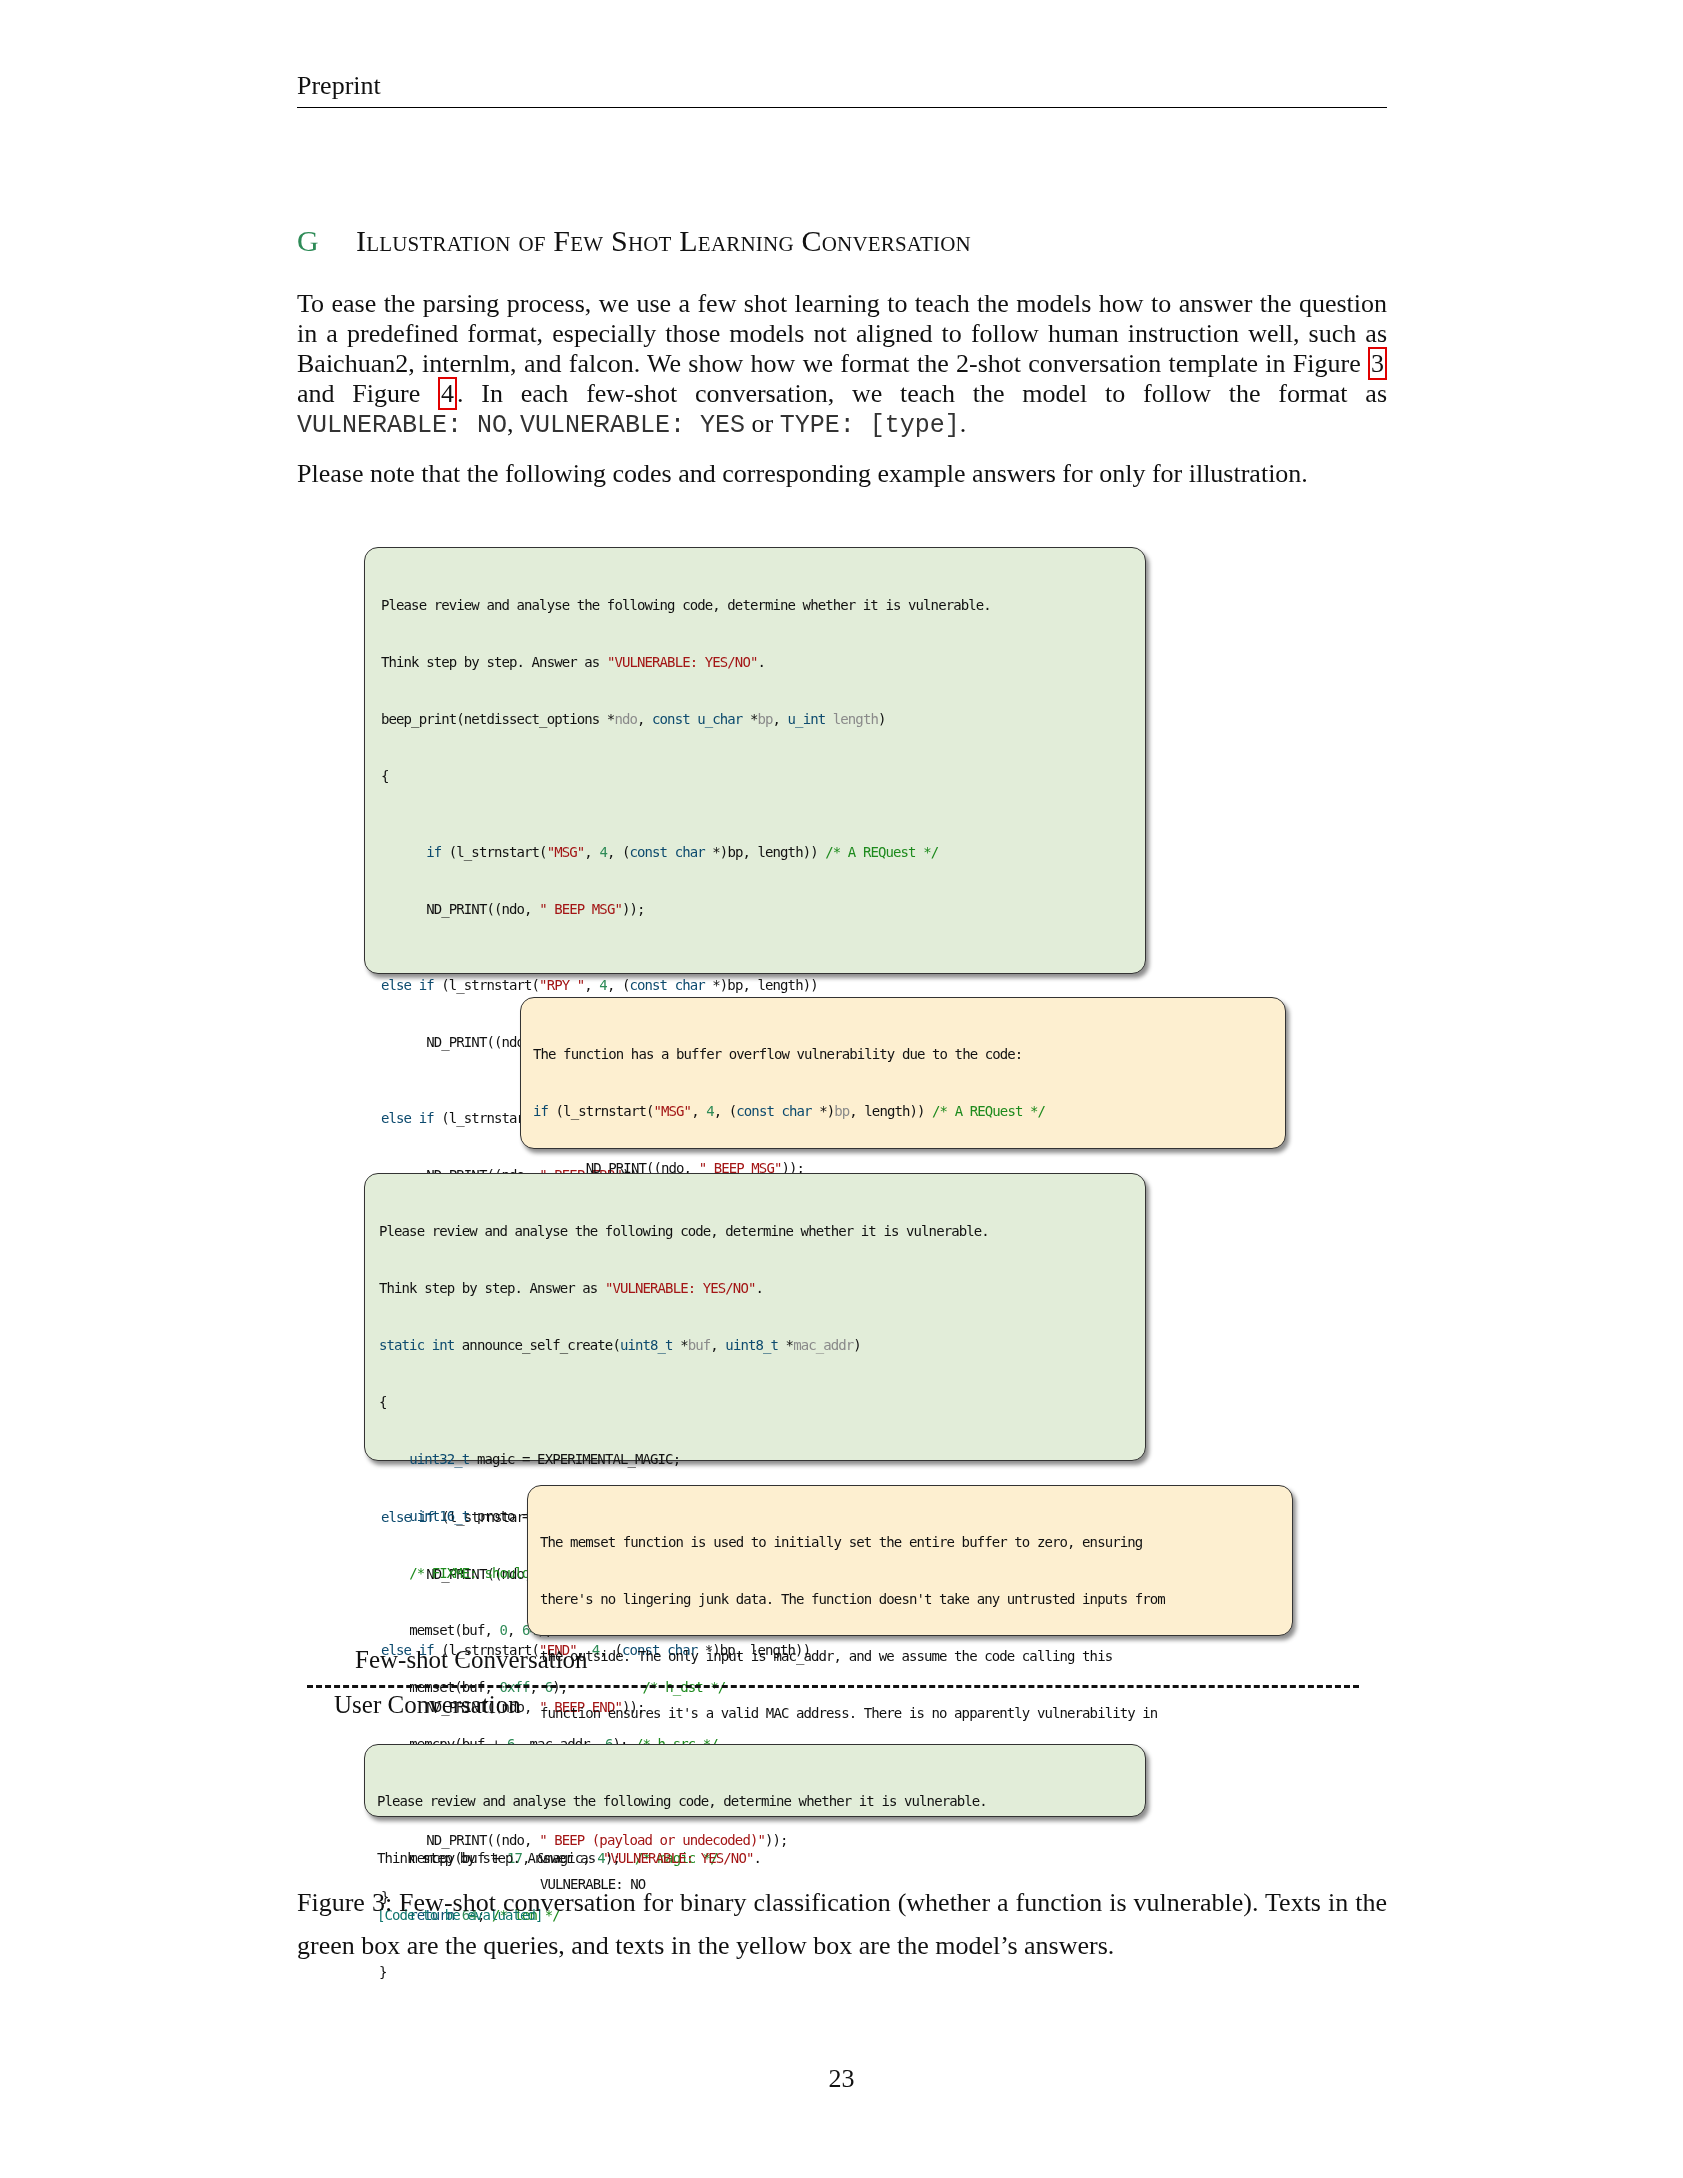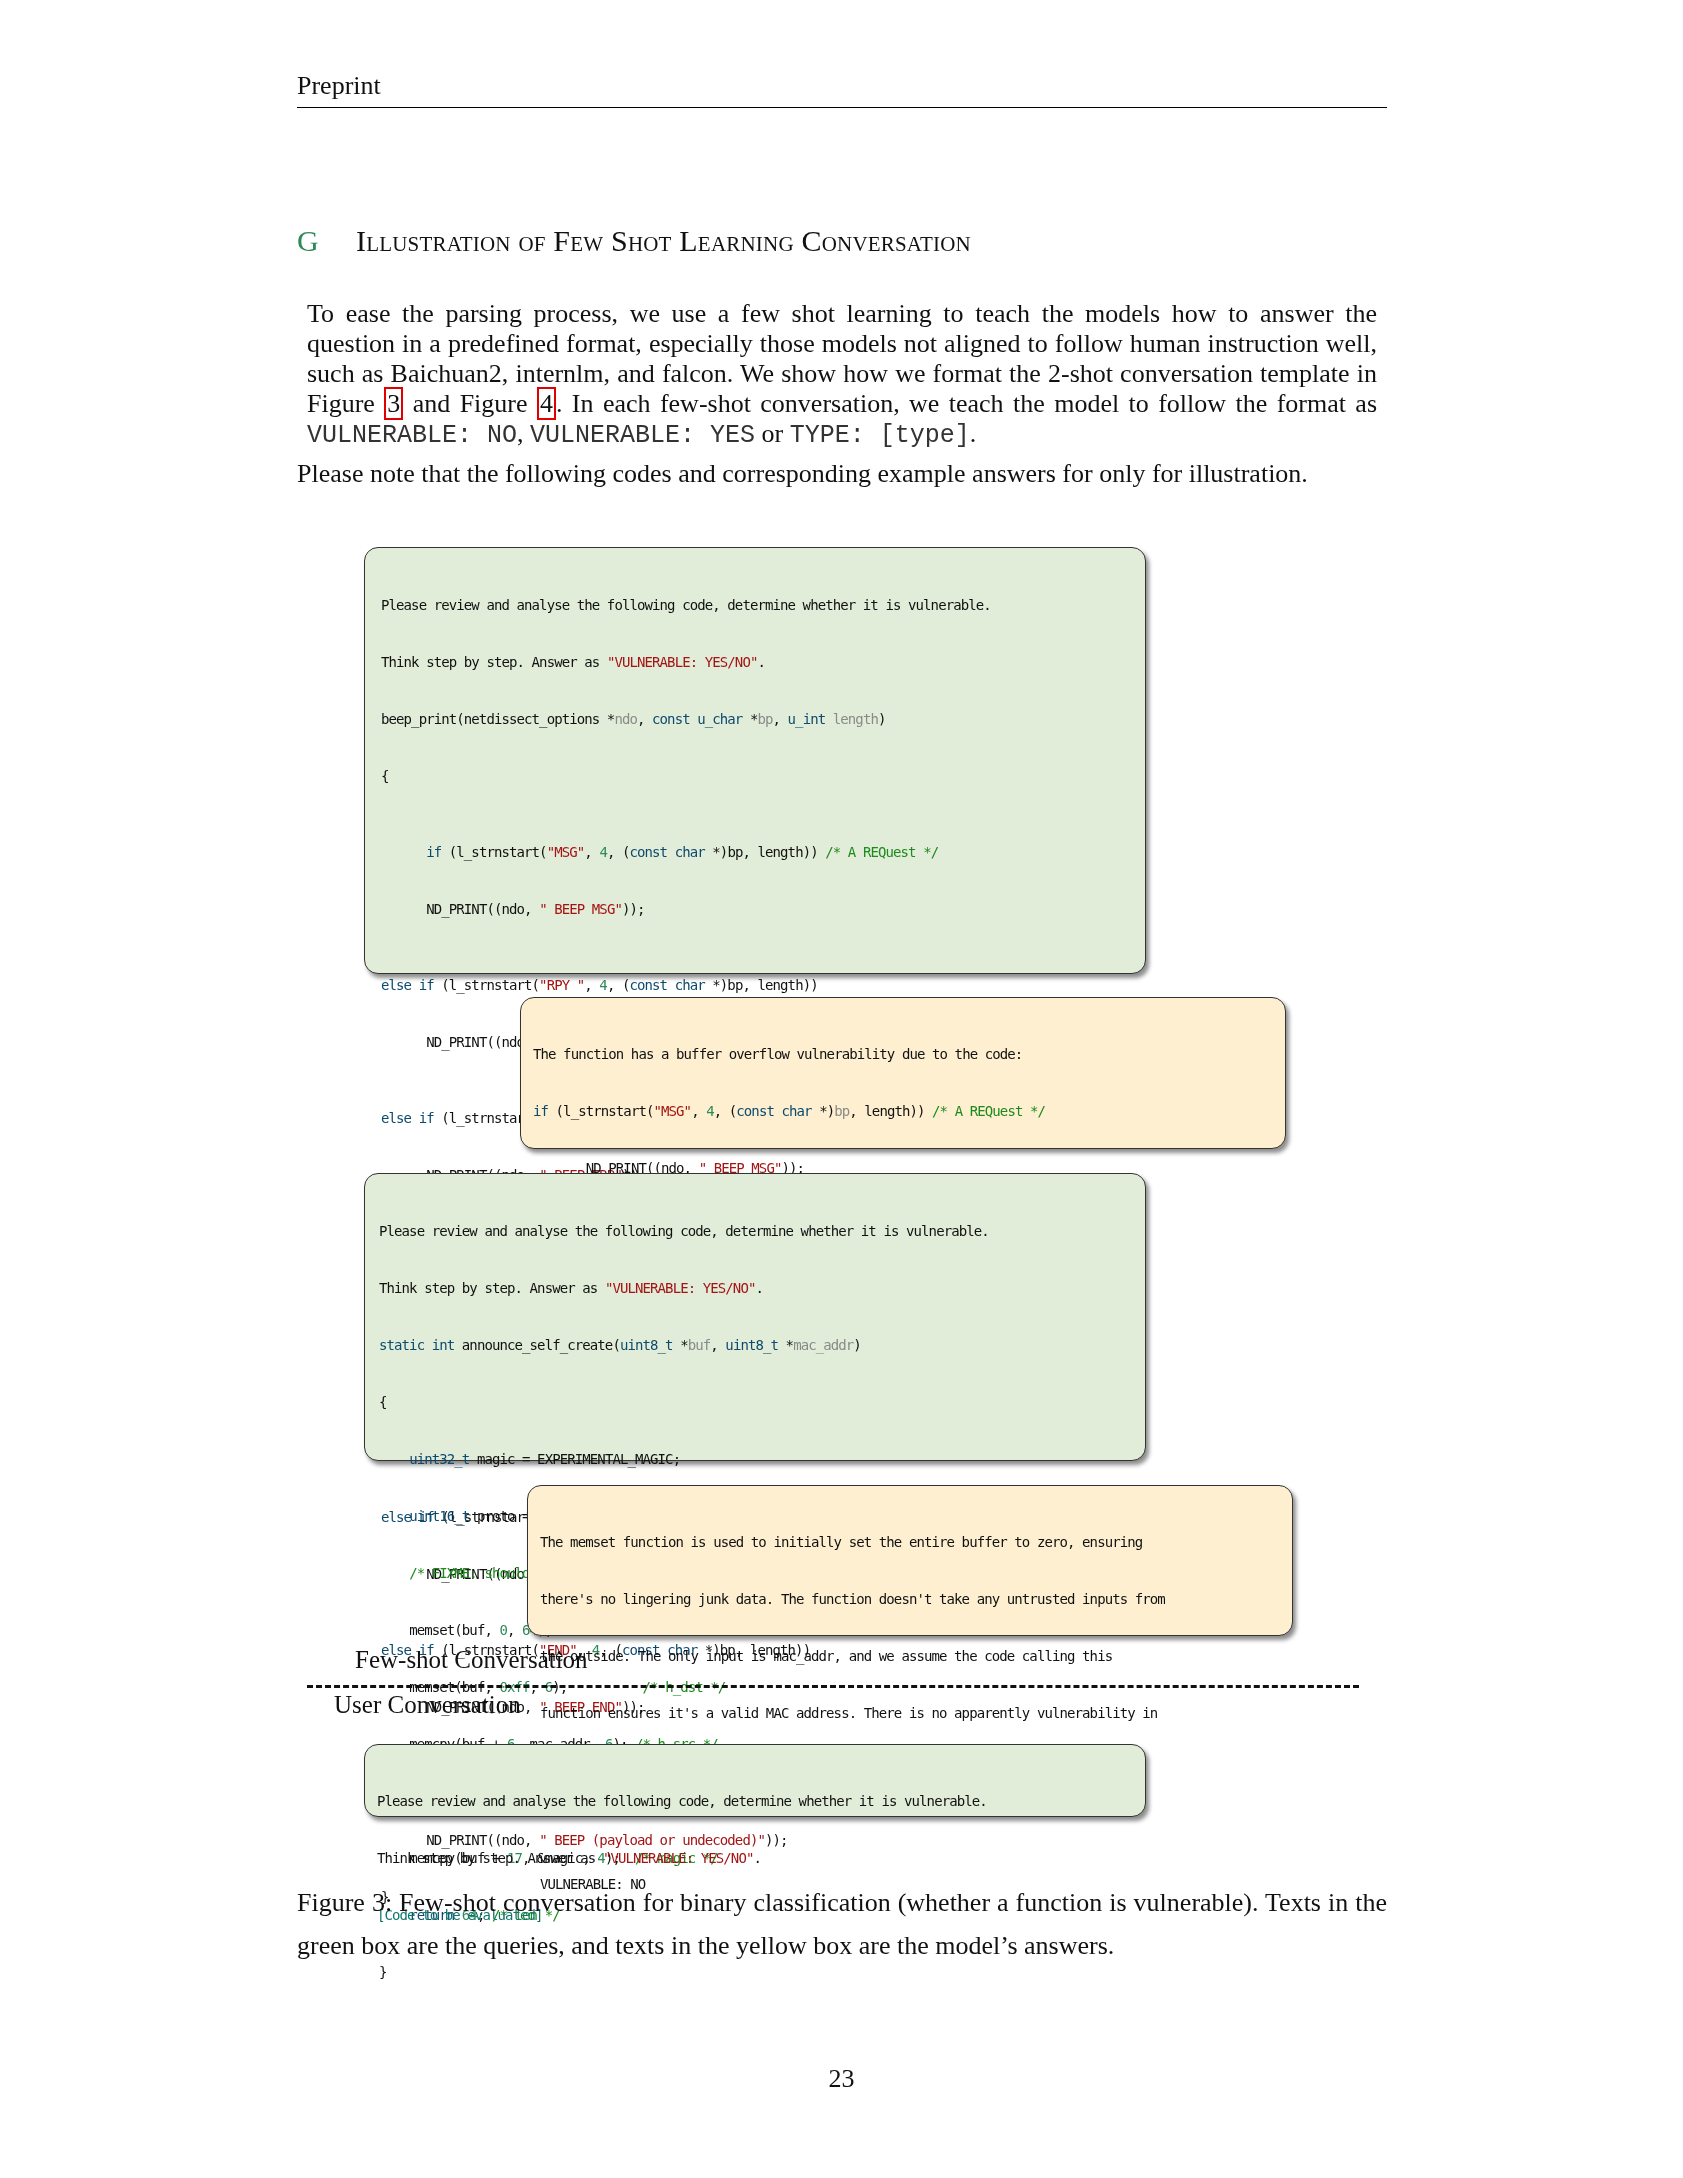--- a/index.html
+++ b/index.html
@@ -5,21 +5,21 @@
   html, body { margin:0; padding:0; background:#fff; }
   body { width:1683px; height:2178px; position:relative; overflow:hidden;
          font-family:"Liberation Serif", "DejaVu Serif", serif; color:#111; }
   .abs { position:absolute; }
   .header { left:297px; top:71px; font-size:26px; }
   .header-rule { left:297px; top:107px; width:1090px; height:0; border-top:1.5px solid #000; }
   .section-title { left:297px; top:224px; font-size:30px; letter-spacing:0.2px; white-space:nowrap; }
   .section-title .num { display:inline-block; width:59px; }
   .section-title .sc { font-variant:small-caps; }
   .para { left:297px; width:1090px; font-size:26px; line-height:30px; text-align:justify; }
-  .para p { margin:10px; }
+  .para p { margin:0; }
   .mono-inline { font-family:"Liberation Mono", "DejaVu Sans Mono", monospace; font-size:25px; color:#333; }
   .ref { border:2px solid #e00000; padding:0 1px; }
   .box { position:absolute; border:1.6px solid #333; border-radius:14px;
          box-shadow:3px 4px 4px rgba(0,0,0,0.45); box-sizing:border-box;
          font-family:"DejaVu Sans Mono", "Liberation Mono", monospace; font-size:14px;
          line-height:19px; white-space:pre; letter-spacing:-0.9px; color:#111; }
   .green { background:#e2edd9; }
   .yellow { background:#fdefd0; }
   .box .line { display:block; height:19px; }
   .kw { color:#0c4a6e; }

